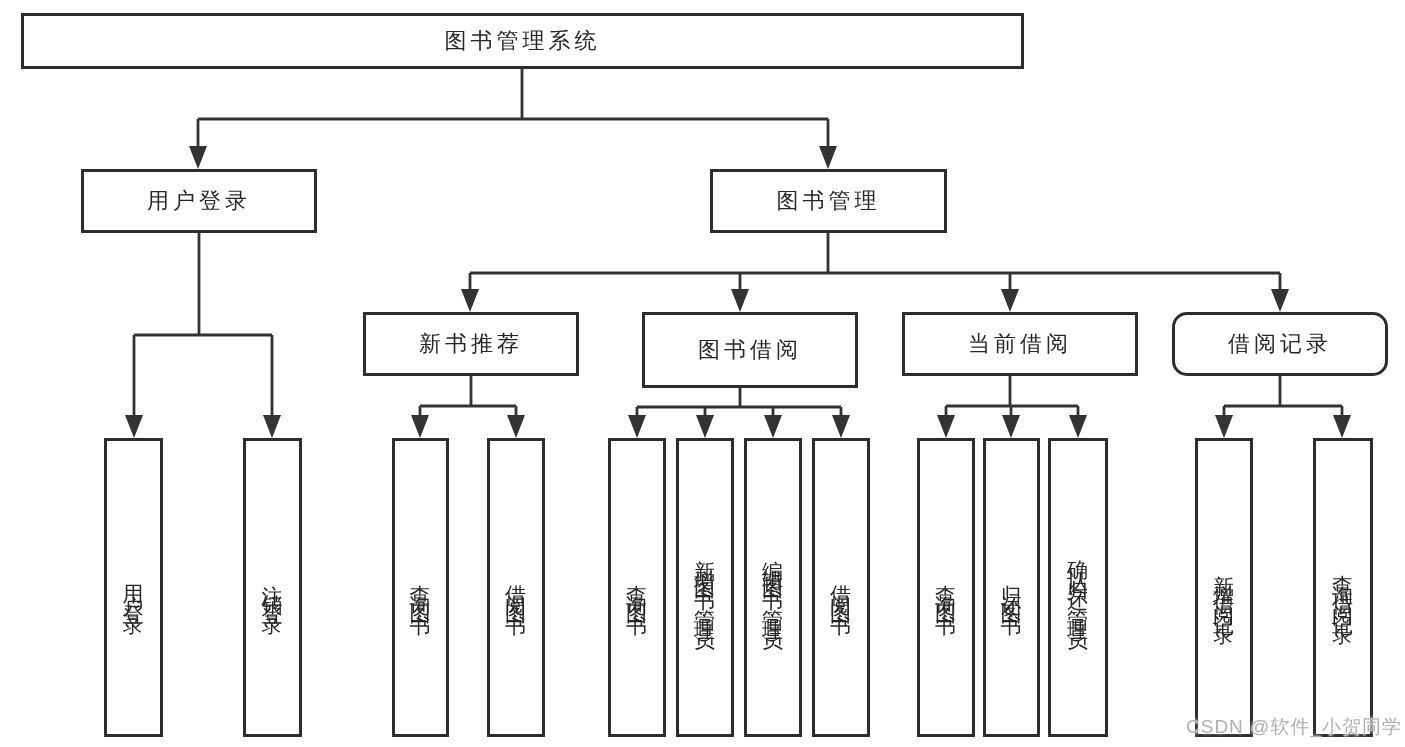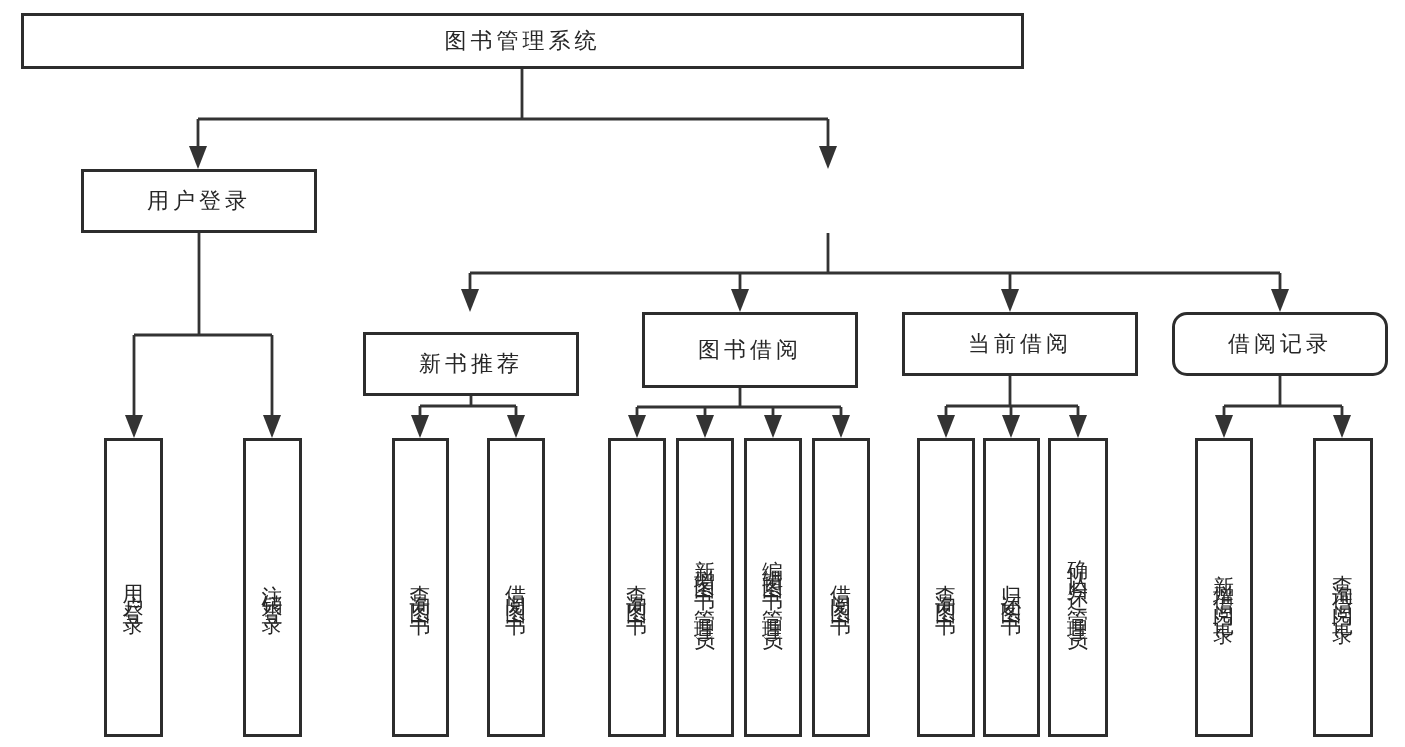--- a/index.html
+++ b/index.html
@@ -97,22 +97,23 @@
     <path d="M1224 406 H1342"></path>
     <path d="M1224 406 V416"></path>
     <polygon points="1215,415 1233,415 1224,438"></polygon>
     <path d="M1342 406 V416"></path>
     <polygon points="1333,415 1351,415 1342,438"></polygon>
   </svg>
 
   <div class="node" style="left:21px; top:13px; width:1003px; height:56px;">图书管理系统</div>
 
   <div class="node" style="left:81px; top:169px; width:236px; height:64px;">用户登录</div>
+  <div class="node" style="left:710px; top:169px; width:237px; height:64px;">图书管理</div>
 
-  <div class="node" style="left:363px; top:312px; width:216px; height:64px;margin-top:20px;">新书推荐</div>
+  <div class="node" style="left:363px; top:312px; width:216px; height:64px;">新书推荐</div>
   <div class="node" style="left:642px; top:312px; width:216px; height:76px;">图书借阅</div>
   <div class="node" style="left:902px; top:312px; width:236px; height:64px;">当前借阅</div>
   <div class="node" style="left:1172px; top:312px; width:216px; height:64px;border-radius:15px;">借阅记录</div>
 
   <div class="node leaf" style="left:104px; top:438px; width:59px; height:299px;">
     <span class="vtext">用户登录</span>
   </div>
   <div class="node leaf" style="left:243px; top:438px; width:59px; height:299px;">
     <span class="vtext">注销登录</span>
   </div>
@@ -147,14 +148,15 @@
     <span class="vtext">确认归还（管理员）</span>
   </div>
 
   <div class="node leaf" style="left:1195px; top:438px; width:58px; height:299px;">
     <span class="vtext">新增借阅记录</span>
   </div>
   <div class="node leaf" style="left:1313px; top:438px; width:60px; height:299px;">
     <span class="vtext">查询借阅记录</span>
   </div>
 
+  <div class="watermark">CSDN @软件_小贺同学</div>
 
 </div>
 
 </body></html>

